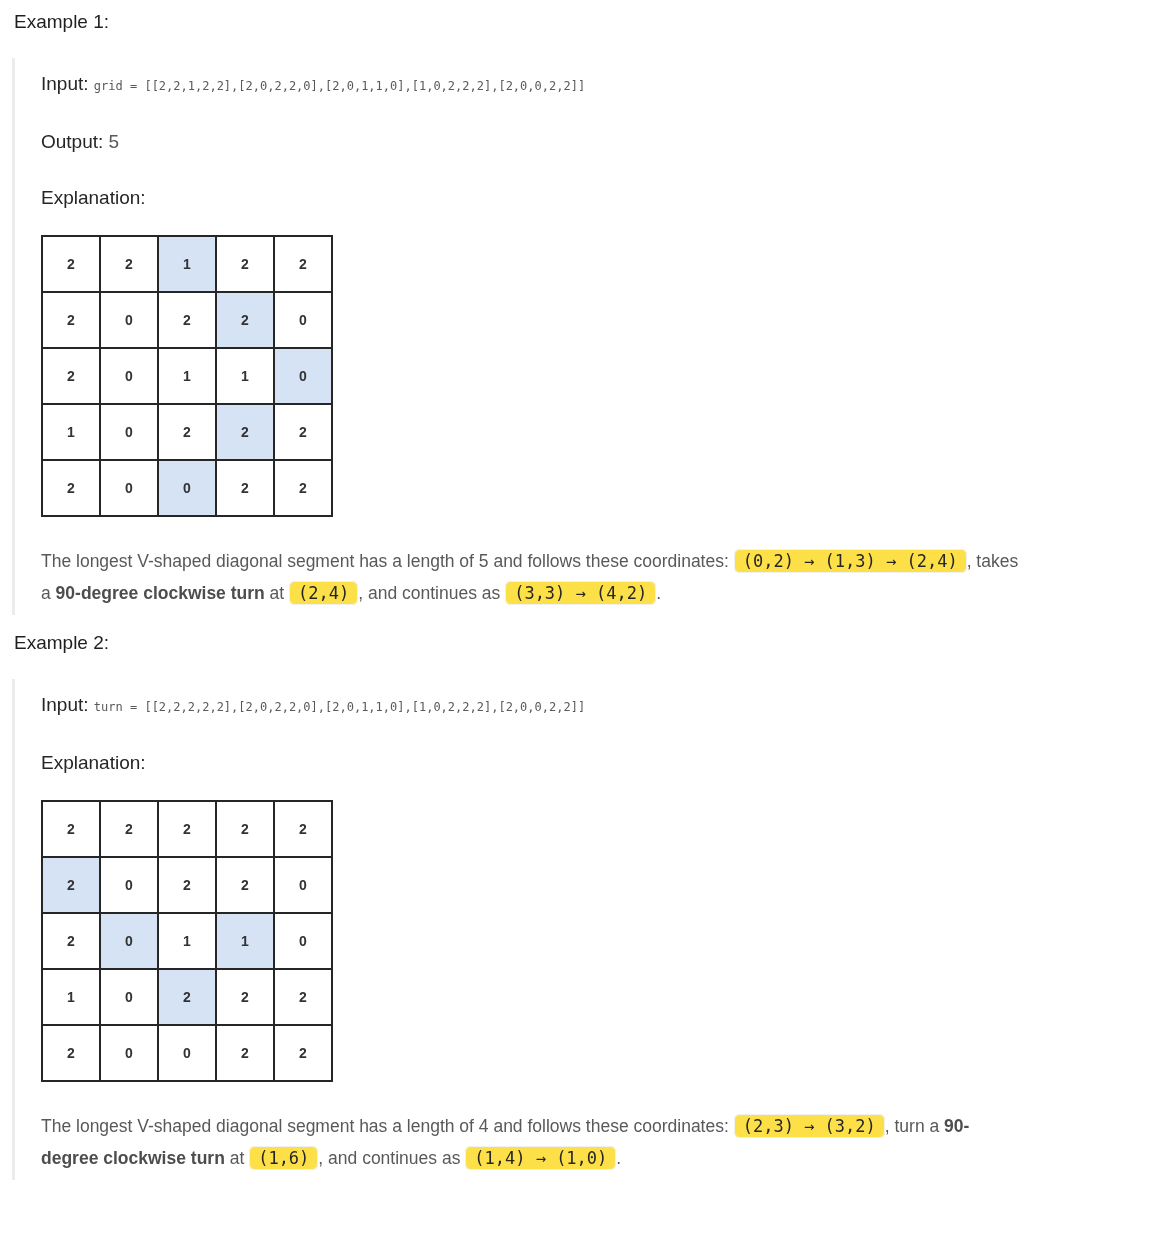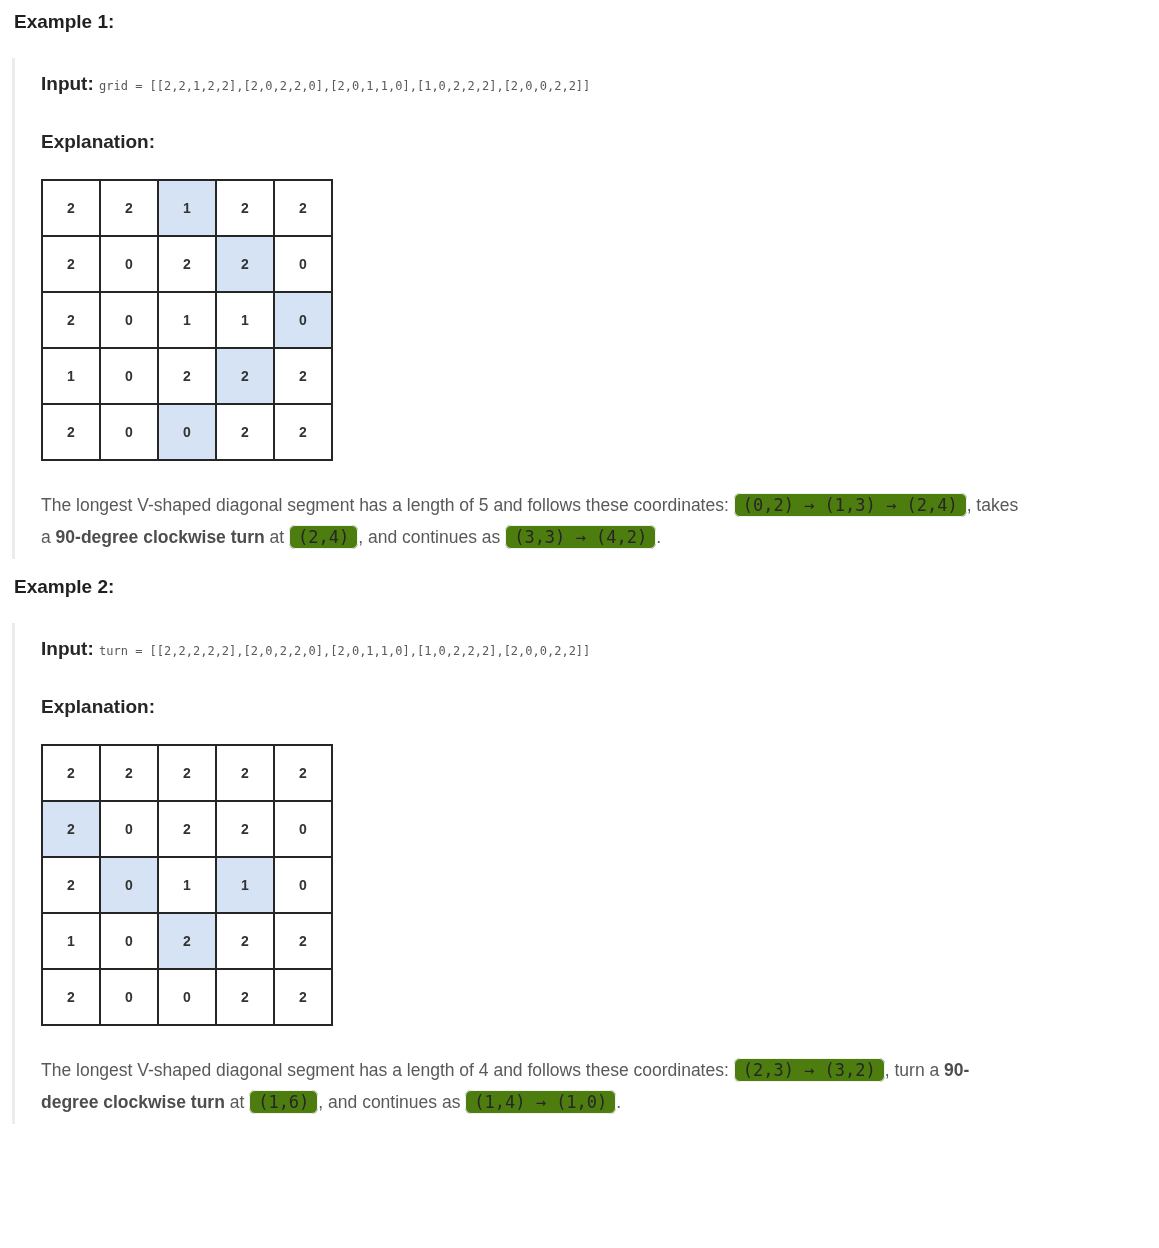--- a/index.html
+++ b/index.html
@@ -8,40 +8,40 @@
     height: 1248px;
     background: #ffffff;
     font-family: "Liberation Sans", sans-serif;
     overflow: hidden;
   }
   .page { padding: 10px 0 0 14px; }
 
   .example-heading {
     font-size: 19px;
     line-height: 24px;
-    font-weight: bold;
+    font-weight: normal;
     color: #1f1f1f;
     margin: 0 0 24px 0;
   }
 
   .example-block {
     margin-left: -2px;
     border-left: 3px solid #ececec;
     padding: 13px 0 6px 26px;
     margin-bottom: 16px;
   }
 
   .io-line {
     font-size: 19px;
     line-height: 26px;
     margin: 0 0 30px 0;
     color: #595959;
   }
   .io-label {
-    font-weight: bold;
+    font-weight: normal;
     color: #262626;
   }
   .io-code {
     font-family: "DejaVu Sans Mono", monospace;
     font-size: 12px;
     color: #595959;
   }
   .io-value { color: #595959; }
 
   .grid-table {
@@ -69,38 +69,42 @@
     line-height: 32px;
     color: #595959;
     margin: 0;
     max-width: 1125px;
   }
   .explanation-text b { color: #4d4d4d; }
   .inline-code {
     font-family: "DejaVu Sans Mono", monospace;
     font-size: 17px;
     color: #262626;
-    background: #4d7c0f;
+    background: #fde047;
     border: 1px solid #f1f1f2;
     border-radius: 6px;
     padding: 1px 8px;
     white-space: nowrap;
   }
 </style>
 </head>
 <body>
 
 <div class="page">
   <div id="examples-root">
   <section class="example">
     <h3 class="example-heading">Example 1:</h3>
     <div class="example-block">
       <div class="io-line">
         <span class="io-label">Input:</span>
         <span class="io-code">grid = [[2,2,1,2,2],[2,0,2,2,0],[2,0,1,1,0],[1,0,2,2,2],[2,0,0,2,2]]</span>
+      </div>
+      <div class="io-line">
+        <span class="io-label">Output:</span>
+        <span class="io-value">5</span>
       </div>
       <div class="io-line">
         <span class="io-label">Explanation:</span>
       </div>
       <div class="grid-table">
             <div class="grid-cell">2</div>
             <div class="grid-cell">2</div>
             <div class="grid-cell highlight">1</div>
             <div class="grid-cell">2</div>
             <div class="grid-cell">2</div>

